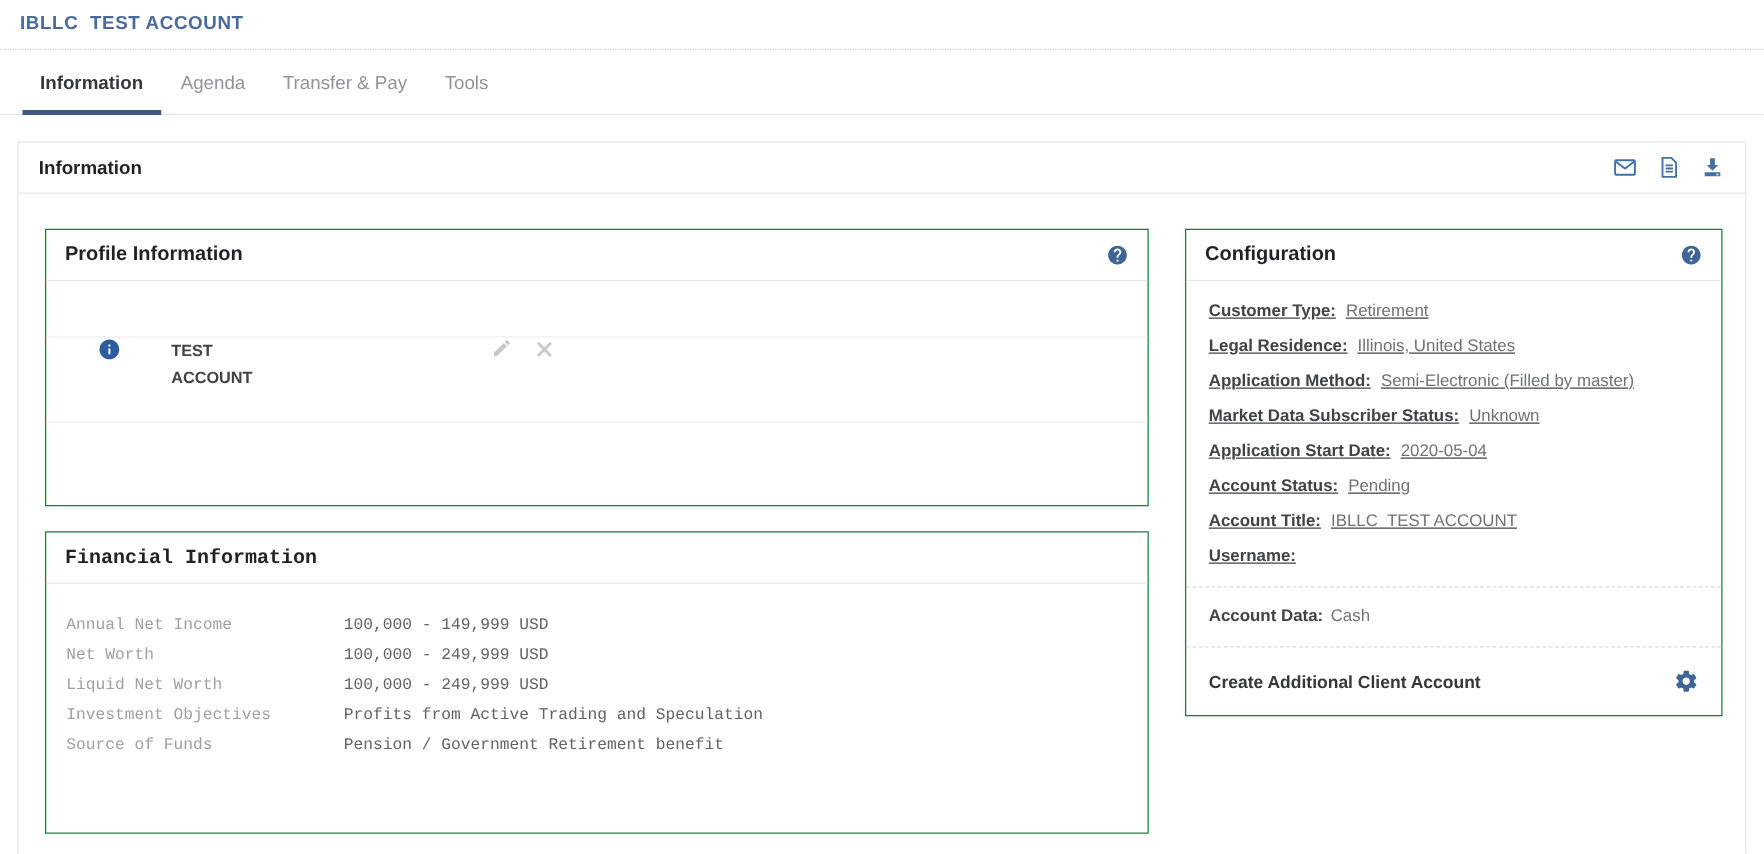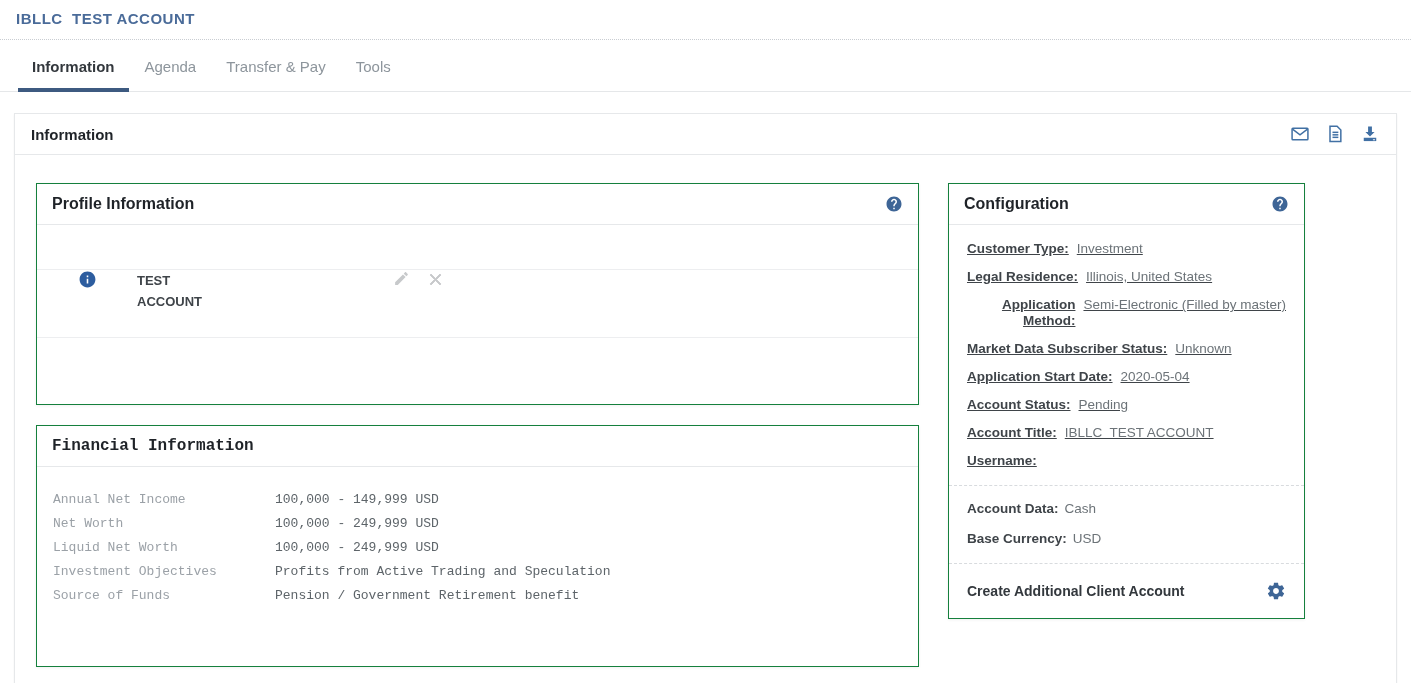--- a/index.html
+++ b/index.html
@@ -21,21 +21,21 @@
            min-height: 560px; background: #fff; }
   .panel-header { display: flex; align-items: center; justify-content: space-between;
                   padding: 10px 16px; border-bottom: 1px solid #e6e8ea; }
   .panel-title { font-size: 15px; font-weight: bold; color: #1f2328; }
   .panel-actions { display: flex; align-items: center; gap: 15px; }
   .action-icon { width: 20px; height: 20px; color: #4170a4; cursor: pointer; display: inline-flex; }
   .action-icon svg { width: 100%; height: 100%; }
 
   .panel-body { display: flex; align-items: flex-start; gap: 29px; padding: 28px 20px 40px 21px; }
   .col-left { width: 883px; flex: none; }
-  .col-right { width: 357px; flex: none; text-align: right; }
+  .col-right { width: 430px; flex: none; }
 
   
   .card { border: 1px solid #15803d; background: #fff; box-shadow: 0 1px 3px rgba(0,0,0,.06); }
   .card-header { display: flex; align-items: center; justify-content: space-between;
                  padding: 11px 15px; border-bottom: 1px solid #e6e8ea; }
   .card-title { font-size: 16px; font-weight: bold; color: #1f2328; }
   .help-icon { width: 18px; height: 18px; color: #3e6596; cursor: pointer; display: inline-flex; }
   .help-icon svg { width: 100%; height: 100%; }
 
   
@@ -192,21 +192,21 @@
           <span class="help-icon">
             <svg viewBox="0 0 24 24" fill="currentColor">
               <path d="M12 2C6.48 2 2 6.48 2 12s4.48 10 10 10 10-4.48 10-10S17.52 2 12 2zm1 17h-2v-2h2v2zm2.07-7.75l-.9.92C13.45 12.9 13 13.5 13 15h-2v-.5c0-1.1.45-2.1 1.17-2.83l1.24-1.26c.37-.36.59-.86.59-1.41 0-1.1-.9-2-2-2s-2 .9-2 2H8c0-2.21 1.79-4 4-4s4 1.79 4 4c0 .88-.36 1.68-.93 2.25z"></path>
             </svg>
           </span>
         </div>
 
         <div class="config-section1">
           <div class="cfg-row">
             <span class="cfg-label">Customer Type:</span>
-            <span class="cfg-value">Investment</span>
+            <span class="cfg-value">Retirement</span>
           </div>
           <div class="cfg-row">
             <span class="cfg-label">Legal Residence:</span>
             <span class="cfg-value">Illinois, United States</span>
           </div>
           <div class="cfg-row">
             <span class="cfg-label">Application Method:</span>
             <span class="cfg-value">Semi-Electronic (Filled by master)</span>
           </div>
           <div class="cfg-row">
@@ -228,24 +228,20 @@
           <div class="cfg-row">
             <span class="cfg-label">Username:</span>
             <span class="cfg-value"></span>
           </div>
         </div>
 
         <div class="config-section2">
           <div class="cfg2-row">
             <span class="cfg-label">Account Data:</span>
             <span class="cfg-value">Cash</span>
-          </div>
-          <div class="cfg2-row">
-            <span class="cfg-label">Base Currency:</span>
-            <span class="cfg-value">USD</span>
           </div>
         </div>
 
         <div class="config-section3">
           <span class="cfg-action-label">Create Additional Client Account</span>
           <span class="gear-icon">
             <svg viewBox="0 0 24 24" fill="currentColor">
               <path d="M19.43 12.98c.04-.32.07-.64.07-.98s-.03-.66-.07-.98l2.11-1.65c.19-.15.24-.42.12-.64l-2-3.46c-.12-.22-.39-.3-.61-.22l-2.49 1c-.52-.4-1.08-.73-1.69-.98l-.38-2.65C14.46 2.18 14.25 2 14 2h-4c-.25 0-.46.18-.49.42l-.38 2.65c-.61.25-1.17.59-1.69.98l-2.49-1c-.23-.09-.49 0-.61.22l-2 3.46c-.13.22-.07.49.12.64l2.11 1.65c-.04.32-.07.65-.07.98s.03.66.07.98l-2.11 1.65c-.19.15-.24.42-.12.64l2 3.46c.12.22.39.3.61.22l2.49-1c.52.4 1.08.73 1.69.98l.38 2.65c.03.24.24.42.49.42h4c.25 0 .46-.18.49-.42l.38-2.65c.61-.25 1.17-.59 1.69-.98l2.49 1c.23.09.49 0 .61-.22l2-3.46c.12-.22.07-.49-.12-.64l-2.11-1.65zM12 15.5c-1.93 0-3.5-1.57-3.5-3.5s1.57-3.5 3.5-3.5 3.5 1.57 3.5 3.5-1.57 3.5-3.5 3.5z"></path>
             </svg>
           </span>

